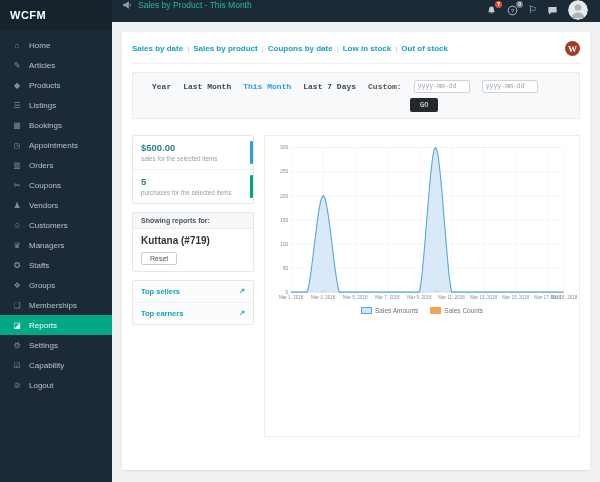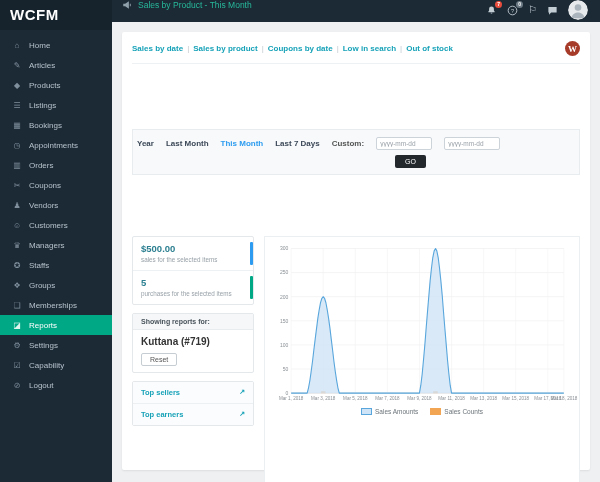--- a/index.html
+++ b/index.html
@@ -2,48 +2,48 @@
 <html style="--accent: #00a886; --link: #17a2b8; --tab-active: #2d9cf0;"><head>
 <meta charset="utf-8">
 <style>
   *{margin:0;padding:0;box-sizing:border-box;}
   html,body{width:600px;height:482px;overflow:hidden;background:#eef0f2;font-family:"Liberation Sans",sans-serif;}
   :root{--accent:#00a886;--link:#17a2b8;--tab-active:#2d9cf0;}
   .app{display:flex;width:600px;height:482px;}
 
   
   .sidebar{width:112px;background:#1c2a36;color:#b6c2cb;flex:none;display:flex;flex-direction:column;}
-  .brand{height:30px;line-height:30px;padding-left:10px;font-weight:bold;font-size:15px;color:#fff;background:#16222c;letter-spacing:.5px;cursor:pointer;}
+  .brand{height:30px;line-height:30px;padding-left:10px;font-weight:bold;font-size:11px;color:#fff;background:#16222c;letter-spacing:.5px;cursor:pointer;}
   .menu{padding-top:5px;}
   .side-item{height:20px;display:flex;align-items:center;padding-left:12px;gap:7px;font-size:8px;cursor:pointer;}
   .side-item .ico{width:10px;font-size:8px;color:#7f8f9b;text-align:center;flex:none;}
   .side-item.active{background:var(--accent);color:#fff;}
   .side-item.active .ico{color:#dff5ee;}
 
   
   .main{flex:1;display:flex;flex-direction:column;min-width:0;}
   .topbar{height:22px;background:#1c2a36;display:flex;align-items:flex-start;padding:0 12px 0 10px;gap:6px;flex:none;}
   .tb-title{color:#27b99a;font-size:8.5px;}
   .tb-right{margin-left:auto;display:flex;align-items:center;gap:10px;}
   .tb-ic{position:relative;display:inline-flex;cursor:pointer;}
   .badge{position:absolute;top:-4px;right:-5px;background:#e74c3c;color:#fff;font-size:5px;line-height:7px;min-width:7px;text-align:center;border-radius:4px;padding:0 1px;font-weight:bold;}
   .badge.gray{background:#6c7a85;}
   .flag-glyph{color:#c3cdd4;font-size:10px;line-height:10px;}
   .avatar{width:20px;height:20px;border-radius:50%;overflow:hidden;cursor:pointer;flex:none;}
 
   
   .content{flex:1;padding:10px 10px 12px;min-height:0;}
-  .panel{background:#fff;height:100%;border-radius:2px;box-shadow:0 1px 2px rgba(0,0,0,.08);padding:9px 10px;display:flex;flex-direction:column;gap:45px;}
+  .panel{background:#fff;height:100%;border-radius:2px;box-shadow:0 1px 2px rgba(0,0,0,.08);padding:9px 10px;display:flex;flex-direction:column;}
   .report-nav{display:flex;align-items:center;font-size:8px;font-weight:bold;padding-bottom:7px;border-bottom:1px solid #eef1f3;}
   .report-nav a{color:var(--link);text-decoration:none;cursor:pointer;}
   .sep{color:#c2c9ce;margin:0 4px;font-weight:normal;}
   .wp-logo{margin-left:auto;width:15px;height:15px;border-radius:50%;background:#a73b2a;color:#fff;font-size:9px;font-weight:bold;display:flex;align-items:center;justify-content:center;font-family:"Liberation Serif",serif;cursor:pointer;}
 
   
-  .filterbar{margin-top:20px;background:#f7f9fa;border:1px solid #e8ecef;padding:7px 4px 6px;font-size:8px;flex:none;}
+  .filterbar{margin-top:8px;background:#f7f9fa;border:1px solid #e8ecef;padding:7px 19px 6px;font-size:8px;flex:none;font-family:Liberation Mono, monospace;}
   .filter-row{display:flex;align-items:center;gap:12px;}
   .tabs-slot{display:flex;gap:12px;}
   .tab{font-weight:bold;color:#3c4858;cursor:pointer;}
   .tab.active{color:var(--tab-active);}
   .custom-label{color:#555;font-weight:bold;}
   .filterbar input{width:56px;font-size:6.5px;padding:2px 3px;border:1px solid #ccd3d9;border-radius:2px;color:#444;font-family:inherit;background:#fff;}
   .filterbar input::placeholder{color:#9aa2a9;}
   .go-row{margin:5px 0 0 258px;}
   .go-btn{background:#23282d;color:#fff;border:none;font-size:7px;padding:3px 10px;border-radius:2px;cursor:pointer;font-family:inherit;}
 
@@ -202,21 +202,21 @@
       <div class="panel">
 
         <div class="report-nav">
           <span style="display:inline-flex;align-items:center;">
               <a>Sales by date</a>
               <span class="sep">|</span>
               <a>Sales by product</a>
               <span class="sep">|</span>
               <a>Coupons by date</a>
               <span class="sep">|</span>
-              <a>Low in search</a>
+              <a>Low in stock</a>
               <span class="sep">|</span>
               <a>Out of stock</a>
             </span>
           <span class="wp-logo">W</span>
         </div>
 
         <div class="filterbar">
           <div class="filter-row">
             <span class="tabs-slot">
                 <span class="tab">Year</span>

